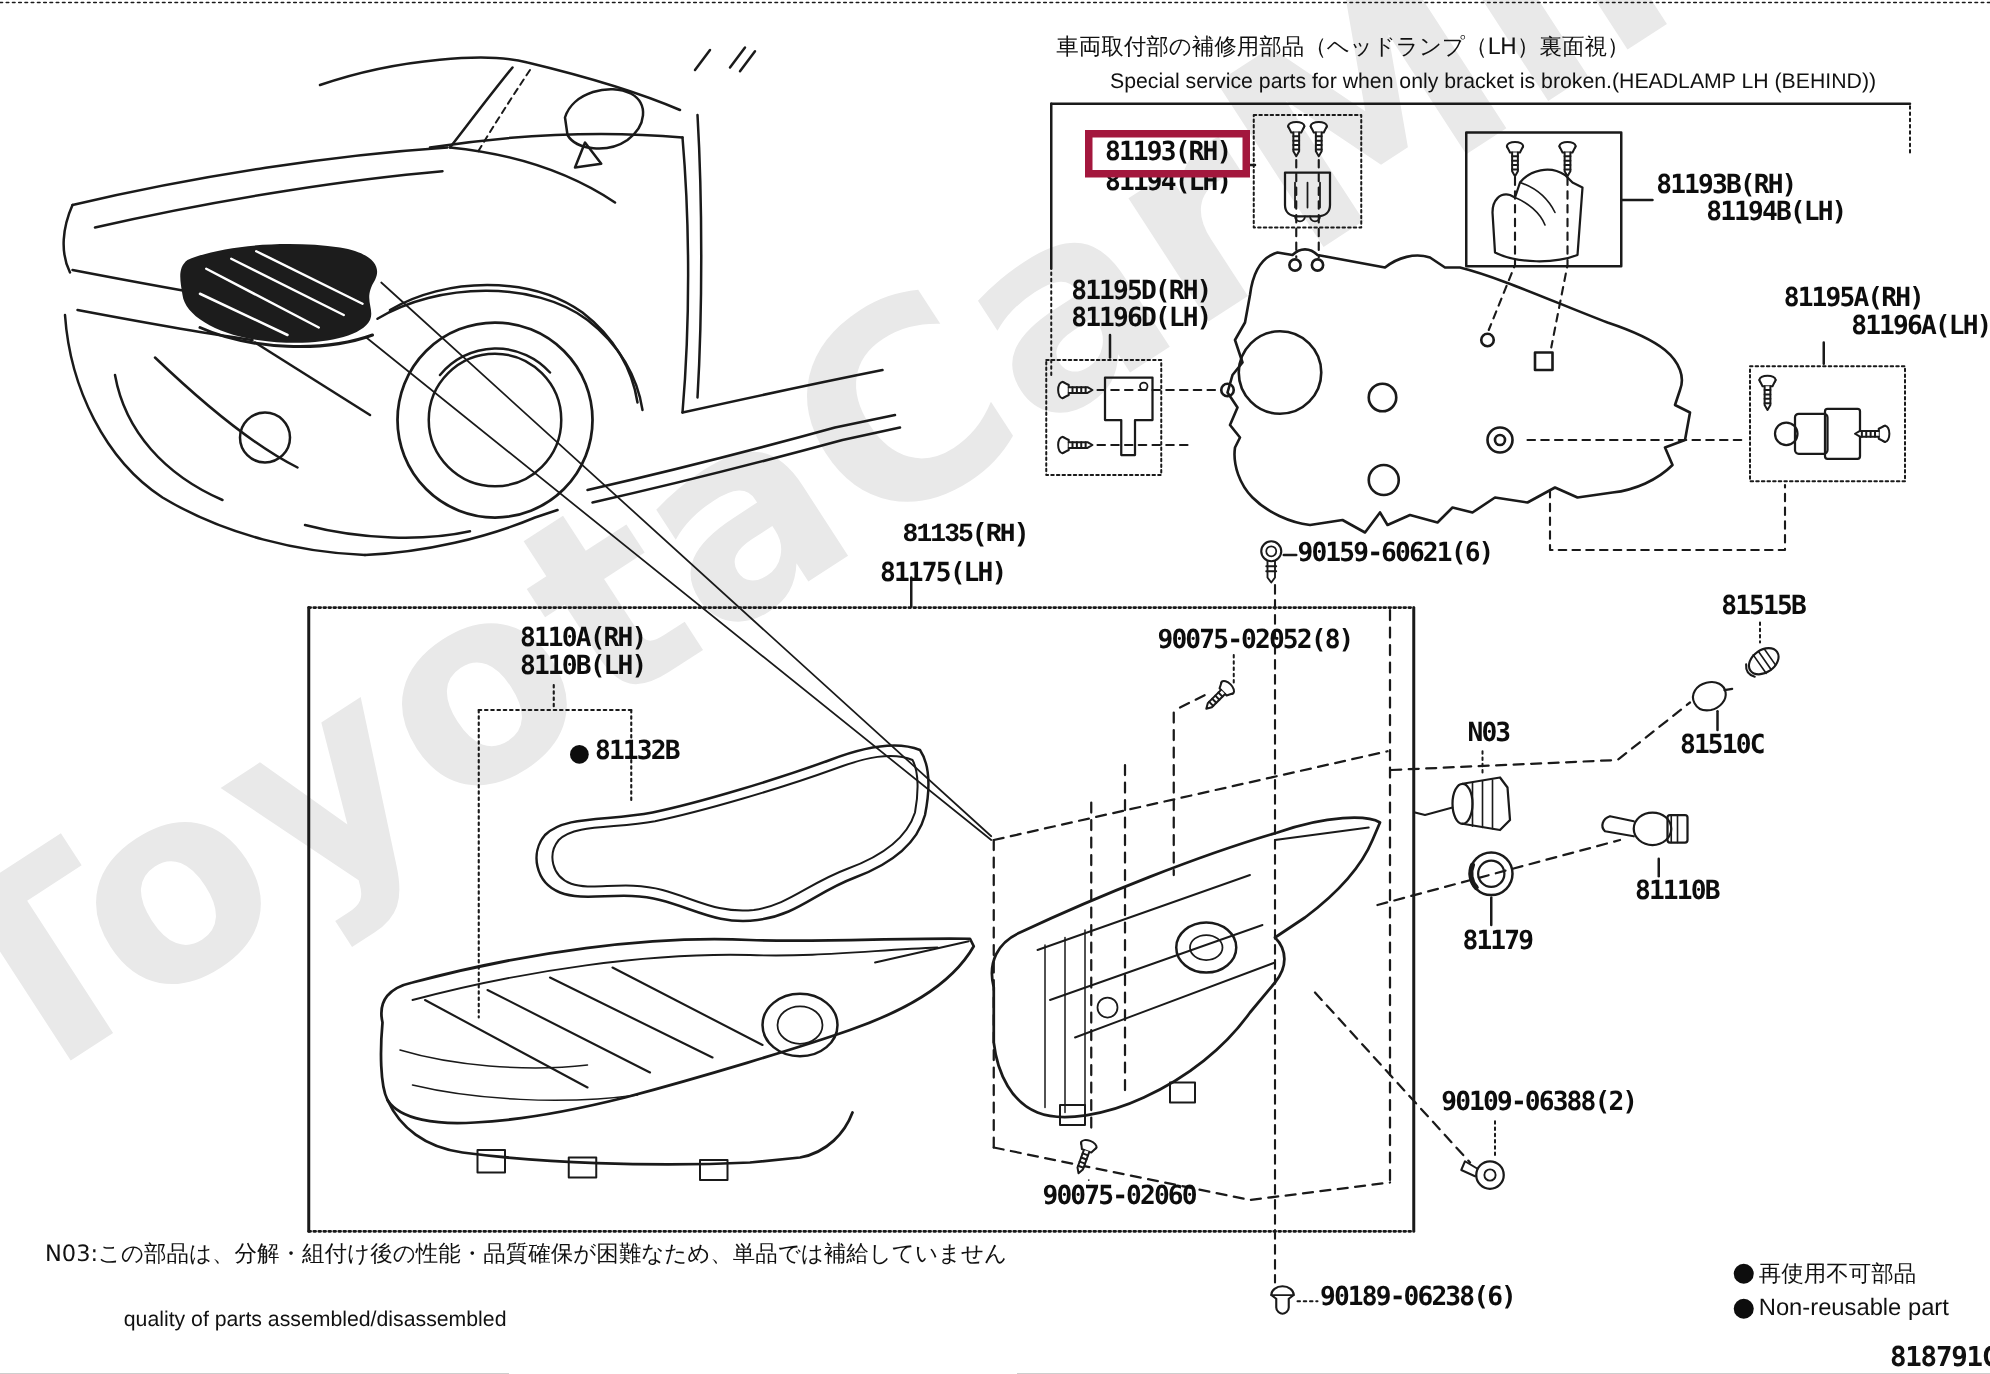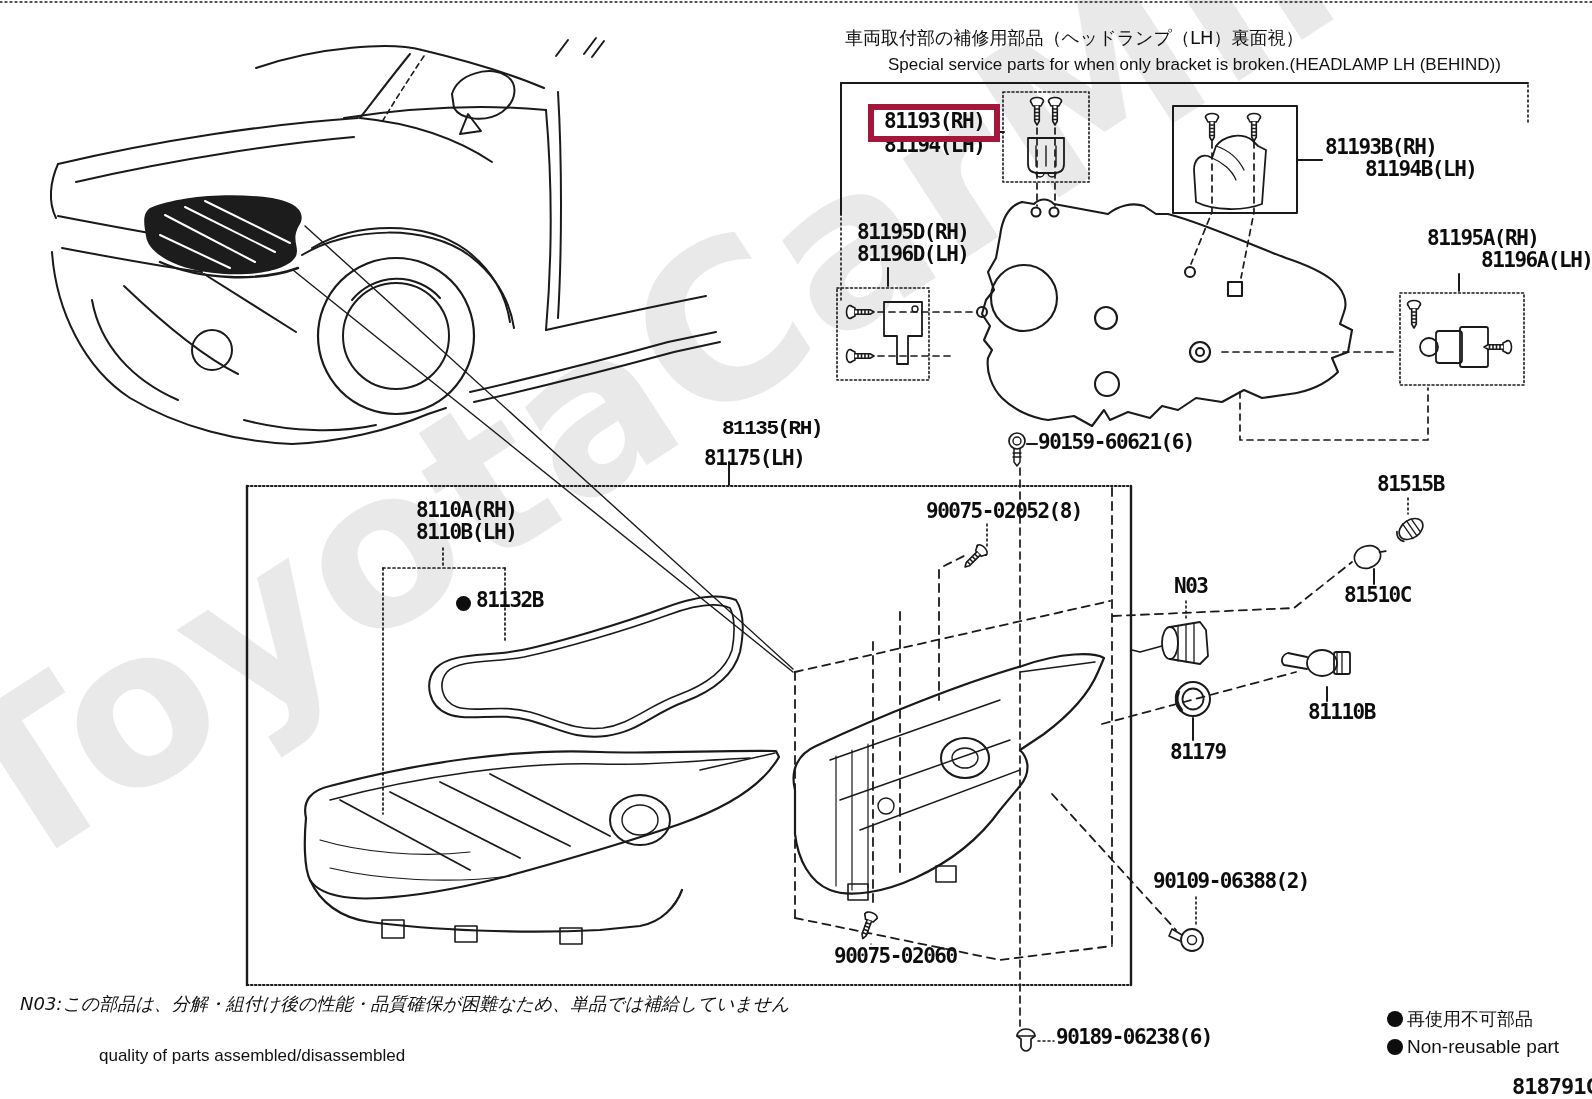--- a/index.html
+++ b/index.html
@@ -317,21 +317,21 @@
   <div class="abs plabel lbl" style="left:926px;top:501px;">90075-02052(8)</div>
   <div class="abs plabel lbl" style="left:1174px;top:576px;">N03</div>
   <div class="abs plabel lbl" style="left:1377px;top:474px;">81515B</div>
   <div class="abs plabel lbl" style="left:1344px;top:585px;">81510C</div>
   <div class="abs plabel lbl" style="left:1308px;top:702px;">81110B</div>
   <div class="abs plabel lbl" style="left:1170px;top:742px;">81179</div>
   <div class="abs plabel lbl" style="left:1153px;top:871px;">90109-06388(2)</div>
   <div class="abs plabel lbl" style="left:834px;top:946px;">90075-02060</div>
   <div class="abs plabel lbl" style="left:1056px;top:1027px;">90189-06238(6)</div>
 
-  <div class="abs note-jp lbl" style="left:20px;top:993px;font-style:italic;">N03:この部品は、分解・組付け後の性能・品質確保が困難なため、単品では補給していません</div>
+  <div class="abs note-jp lbl" style="left:36px;top:993px;">N03:この部品は、分解・組付け後の性能・品質確保が困難なため、単品では補給していません</div>
   <div class="abs note-en lbl" style="left:99px;top:1046px;">quality of parts assembled/disassembled</div>
 
   <div class="abs legend-row lbl" style="left:1387px;top:1008px;">
     <span class="dot"></span>
     <span class="legend-text-jp">再使用不可部品</span>
   </div>
   <div class="abs legend-row lbl" style="left:1387px;top:1036px;">
     <span class="dot"></span>
     <span class="legend-text-en">Non-reusable part</span>
   </div>

